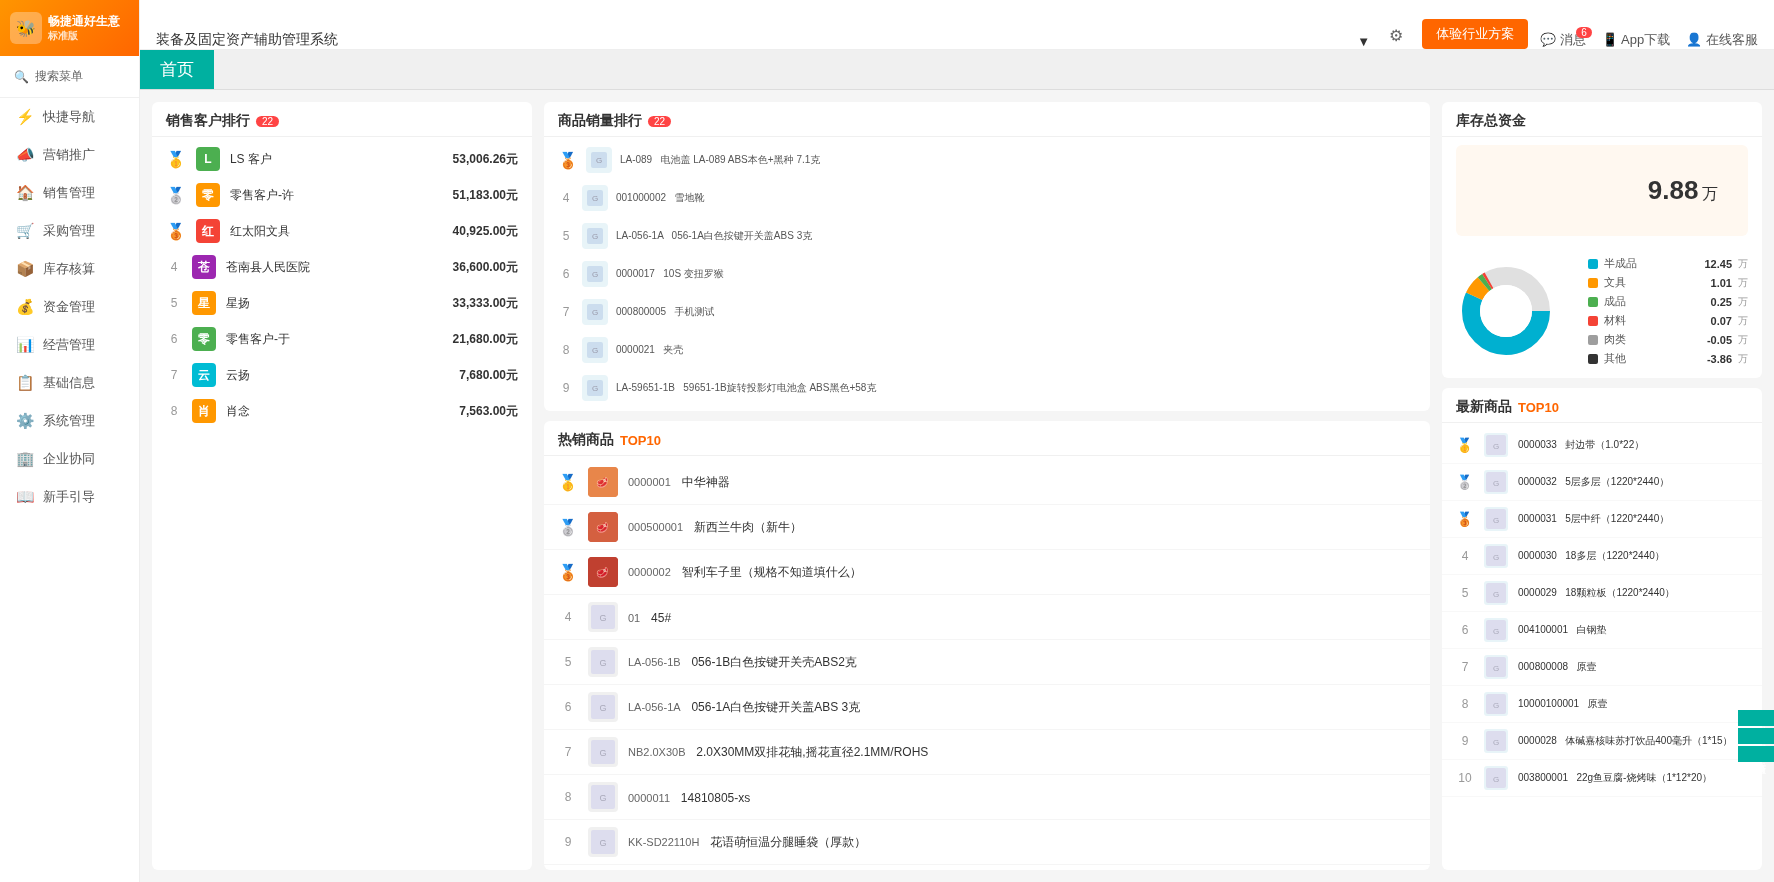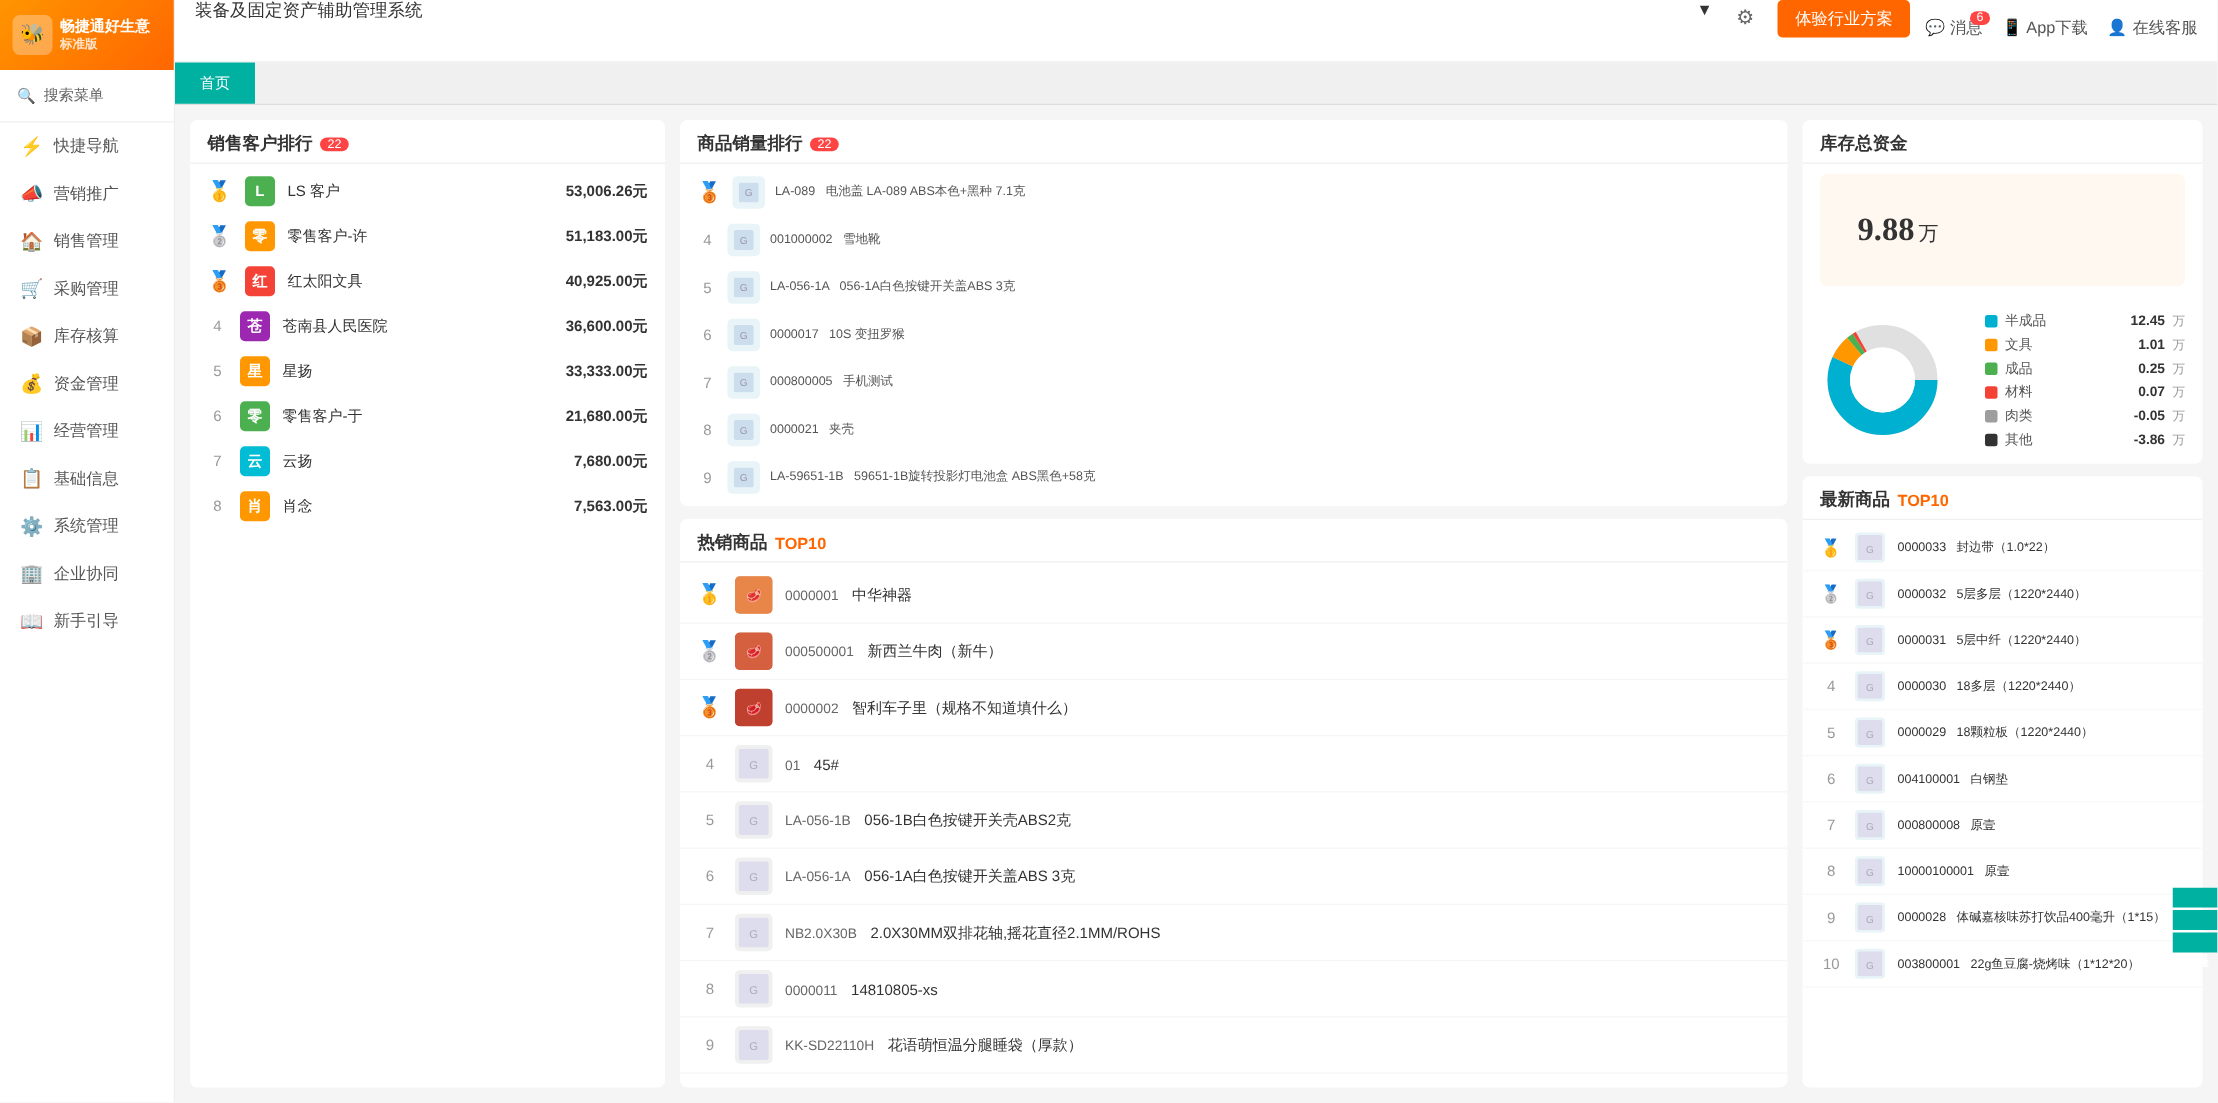--- a/index.html
+++ b/index.html
@@ -14,32 +14,32 @@
     .sidebar-search { padding: 8px; border-bottom: 1px solid #f0f0f0; }
     .sidebar-search-btn { display: flex; align-items: center; gap: 6px; color: #666; font-size: 12px; cursor: pointer; padding: 4px 6px; border-radius: 4px; }
     .sidebar-nav { flex: 1; overflow-y: auto; }
     .nav-item { display: flex; align-items: center; gap: 8px; padding: 10px 14px; cursor: pointer; color: #555; font-size: 13px; border-left: 3px solid transparent; }
     .nav-icon { width: 18px; height: 18px; display: flex; align-items: center; justify-content: center; font-size: 15px; }
 
     
     .main { flex: 1; display: flex; flex-direction: column; height: 882px; overflow: hidden; }
 
     
-    .topbar { height: 50px; background: #fff; display: flex; align-items: flex-start; padding: 0 16px; gap: 12px; border-bottom: 1px solid #eee; flex-shrink: 0; }
+    .topbar { height: 50px; background: #fff; display: flex; align-items: flex-end; padding: 0 16px; gap: 12px; border-bottom: 1px solid #eee; flex-shrink: 0; }
     .topbar-title { font-size: 14px; color: #333; flex: 1; }
     .topbar-dropdown { display: flex; align-items: center; gap: 4px; cursor: pointer; color: #333; font-size: 13px; }
     .topbar-gear { width: 28px; height: 28px; display: flex; align-items: center; justify-content: center; cursor: pointer; color: #666; font-size: 16px; }
     .topbar-btn { background: #ff6600; color: #fff; border: none; padding: 6px 14px; border-radius: 4px; cursor: pointer; font-size: 13px; }
     .topbar-right { display: flex; align-items: center; gap: 16px; color: #555; font-size: 13px; margin-top: 13px; }
     .topbar-badge { position: relative; }
     .badge-dot { position: absolute; top: -4px; right: -6px; background: #ff4444; color: #fff; font-size: 10px; border-radius: 8px; padding: 0 4px; min-width: 16px; text-align: center; }
 
     
     .page-tabs { background: #f0f0f0; padding: 0; display: flex; align-items: center; flex-shrink: 0; border-bottom: 1px solid #ddd; }
-    .page-tab { padding: 8px 20px; background: #00b0a0; color: #fff; font-size: 12px; cursor: pointer; }
+    .page-tab { padding: 8px 20px; background: #00b0a0; color: #fff; font-size: 17px; cursor: pointer; }
 
     
     .content { flex: 1; display: flex; overflow: hidden; }
     .content-main { flex: 1; overflow-y: auto; padding: 12px; display: flex; gap: 12px; }
 
     
     .left-panels { width: 380px; flex-shrink: 0; display: flex; flex-direction: column; gap: 10px; }
     
     .center-panels { flex: 1; display: flex; flex-direction: column; gap: 10px; }
     
@@ -66,21 +66,21 @@
     .product-info { flex: 1; font-size: 10px; color: #555; line-height: 1.4; }
 
     
     .hot-product-list { padding: 4px 0; }
     .hot-product-row { display: flex; align-items: center; padding: 7px 14px; gap: 10px; border-bottom: 1px solid #f5f5f5; }
     .hot-product-img { width: 30px; height: 30px; background: #f0f0f0; border-radius: 4px; display: flex; align-items: center; justify-content: center; flex-shrink: 0; overflow: hidden; }
     .hot-product-name { flex: 1; font-size: 12px; color: #333; }
     .hot-product-code { color: #666; font-size: 11px; }
 
     
-    .inventory-total { padding: 30px; text-align: left; background: #fff8f0; margin: 8px 14px; border-radius: 6px; font-family: Liberation Serif, serif; }
+    .inventory-total { padding: 30px; text-align: right; background: #fff8f0; margin: 8px 14px; border-radius: 6px; }
     .inventory-amount { font-size: 26px; font-weight: bold; color: #333; }
     .inventory-unit { font-size: 16px; color: #333; }
 
     .inventory-chart-area { display: flex; align-items: center; padding: 10px 14px; gap: 32px; }
     .donut-chart { width: 100px; height: 100px; flex-shrink: 0; }
     .legend-list { flex: 1; }
     .legend-item { display: flex; align-items: center; gap: 6px; padding: 2px 0; font-size: 11px; }
     .legend-dot { width: 10px; height: 10px; border-radius: 2px; flex-shrink: 0; }
     .legend-name { flex: 1; color: #555; }
     .legend-value { color: #333; font-weight: bold; font-size: 11px; }

